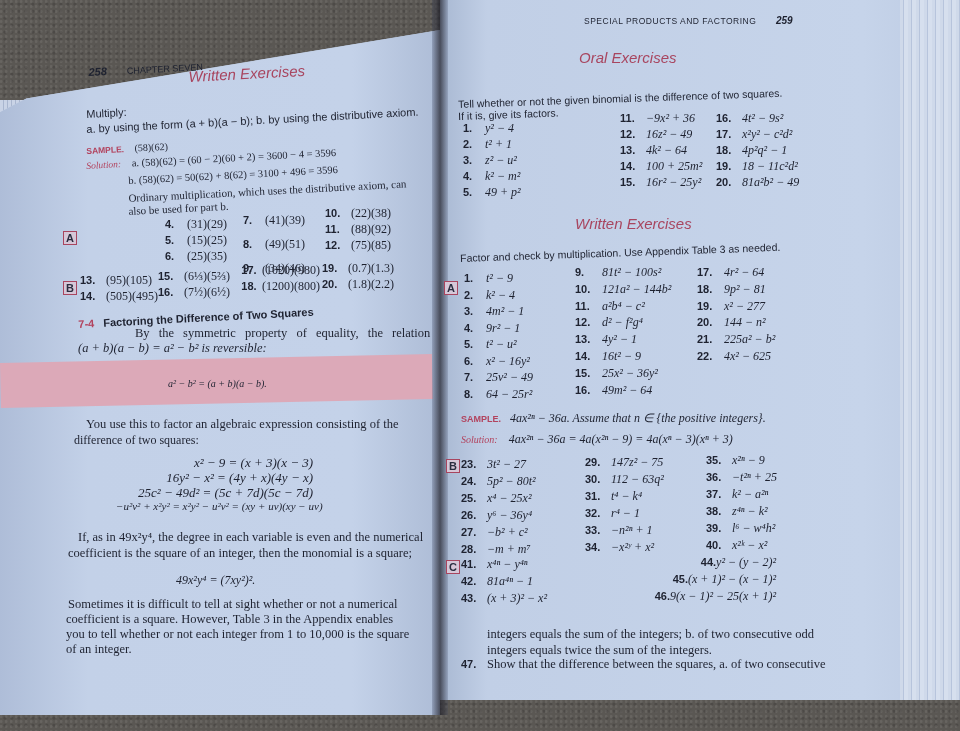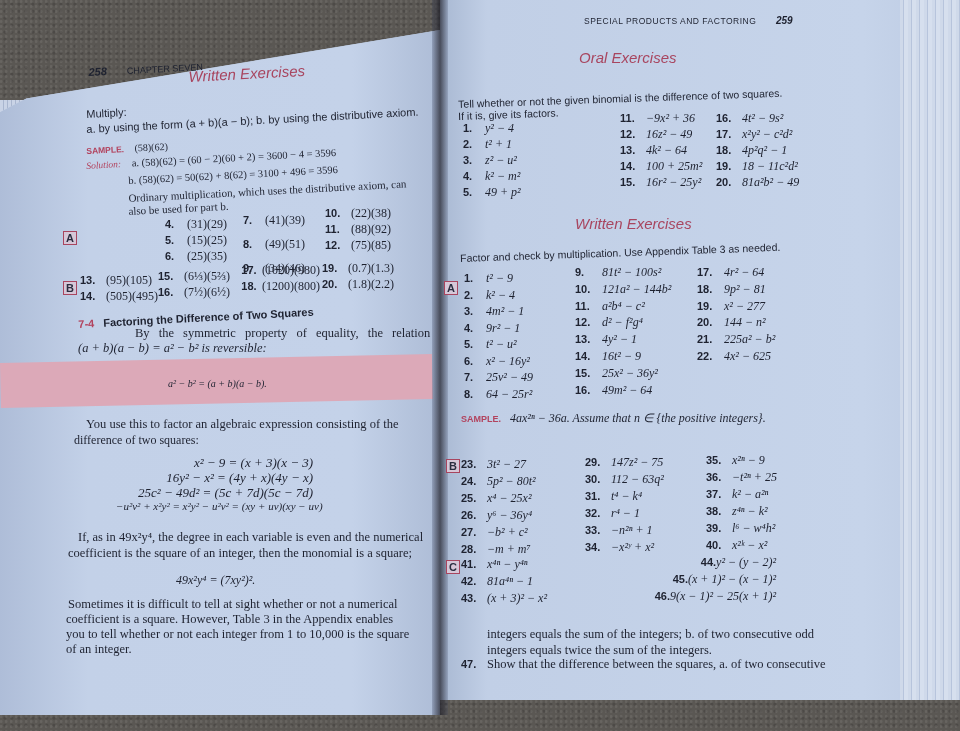--- a/index.html
+++ b/index.html
@@ -215,20 +215,24 @@
     <div><span class="num" style="width:27px">19.</span><span class="ital">x² − 277</span></div>
     <div><span class="num" style="width:27px">20.</span><span class="ital">144 − n²</span></div>
     <div><span class="num" style="width:27px">21.</span><span class="ital">225a² − b²</span></div>
     <div><span class="num" style="width:27px">22.</span><span class="ital">4x² − 625</span></div>
   </div>
 
   <div class="abs" style="left:461px; top:411px; font-size:12px;">
     <span class="sans bold red" style="font-size:9px;">SAMPLE.</span>
     <span class="ital" style="margin-left:6px;">4ax²ⁿ − 36a.  Assume that n ∈ {the positive integers}.</span>
   </div>
+  <div class="abs" style="left:461px; top:432px; font-size:12px;">
+    <span class="ital red" style="font-size:10px;">Solution:</span>
+    <span class="ital" style="margin-left:8px;">4ax²ⁿ − 36a = 4a(x²ⁿ − 9) = 4a(xⁿ − 3)(xⁿ + 3)</span>
+  </div>
 
   <div class="abs" style="left:446px; top:456px;"><span class="boxlabel">B</span></div>
   <div class="abs ex" style="left:461px; top:456px; line-height:17px;">
     <div><span class="num" style="width:26px">23.</span><span class="ital">3t² − 27</span></div>
     <div><span class="num" style="width:26px">24.</span><span class="ital">5p² − 80t²</span></div>
     <div><span class="num" style="width:26px">25.</span><span class="ital">x⁴ − 25x²</span></div>
     <div><span class="num" style="width:26px">26.</span><span class="ital">y⁶ − 36y⁴</span></div>
     <div><span class="num" style="width:26px">27.</span><span class="ital">−b² + c²</span></div>
     <div><span class="num" style="width:26px">28.</span><span class="ital">−m + m⁷</span></div>
   </div>

